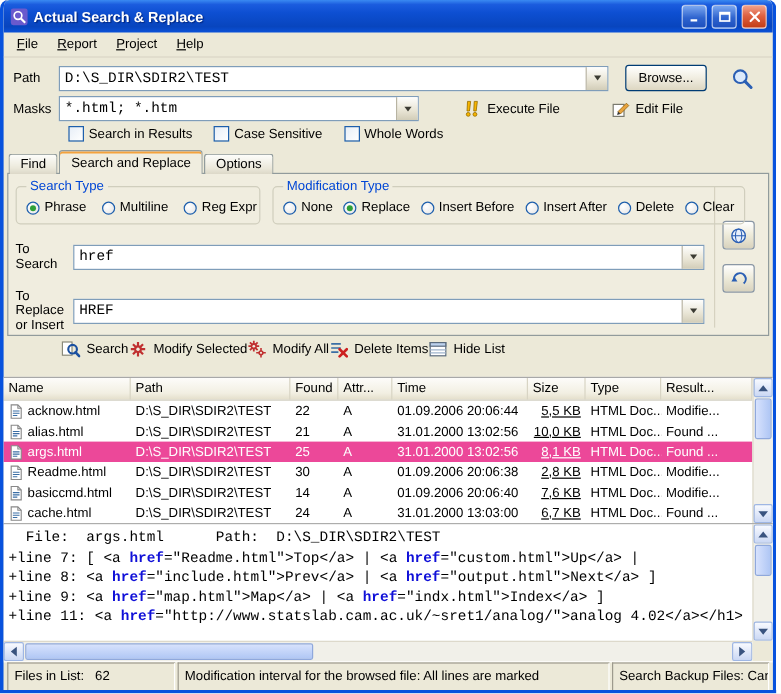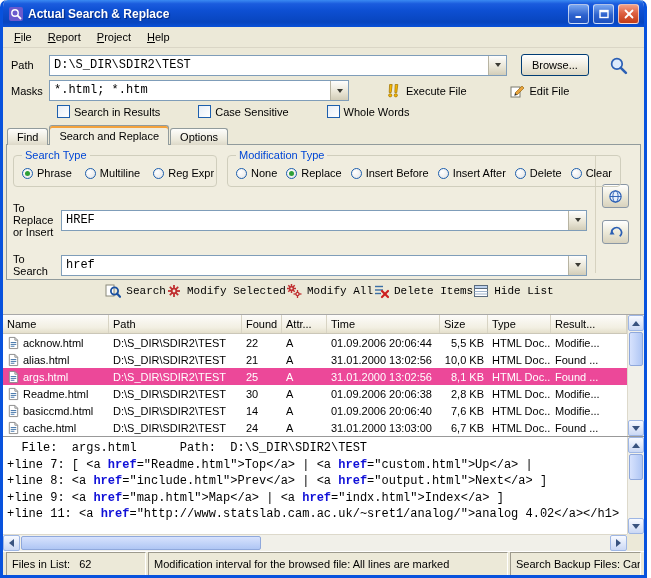--- a/index.html
+++ b/index.html
@@ -31,21 +31,21 @@
   .combo .cbtn{width:17px;flex:0 0 17px;background:linear-gradient(180deg,#FEFEFD,#E8E4D4 60%,#D2CDB8);
                border-left:1px solid #B8B4A2;display:flex;align-items:center;justify-content:center;cursor:pointer;}
   .arr{width:0;height:0;border-left:3.5px solid transparent;border-right:3.5px solid transparent;border-top:4px solid #3B3B33;}
   .path-combo{flex:1;max-width:458px;}
   .masks-combo{width:300px;flex:0 0 300px;}
   .xp-btn{height:22px;padding:2px 10px;margin-left:14px;background:linear-gradient(180deg,#FFFFFF,#F2EFE4 45%,#DDD7C2);
           border:1px solid #003C74;border-radius:3px;font-family:"Liberation Sans",sans-serif;font-size:11px;cursor:pointer;}
   .tool-icon-btn{margin-left:20px;cursor:pointer;display:flex;}
   .tool-link{display:flex;align-items:center;gap:5px;margin-left:36px;cursor:pointer;}
   .tool-link + .tool-link{margin-left:42px;}
-  .checksrow{margin-left:46px;gap:20px;}
+  .checksrow{margin-left:46px;}
   .check{display:flex;align-items:center;gap:4px;margin-right:18px;cursor:pointer;}
   .cb{width:13px;height:13px;box-sizing:border-box;border:1px solid #1D5FAD;background:linear-gradient(135deg,#E7EEF7,#FFFFFF);}
 
   
   .tabstrip{display:flex;align-items:flex-end;height:20px;flex:0 0 20px;padding-left:4px;position:relative;z-index:2;text-align:right;}
   .tab{height:17px;box-sizing:border-box;padding:2px 9px 0;margin-right:1px;margin-bottom:-1px;
        border:1px solid #919B9C;border-bottom:none;border-radius:3px 3px 0 0;cursor:pointer;
        background:linear-gradient(180deg,#FDFDFB,#EBE8DA 70%,#DCD8C8);}
   .tab.active{height:20px;padding-top:4px;background:#F0EDDF;box-shadow:inset 0 2px 0 #F4A23C;z-index:3;position:relative;}
   .tabpanel{margin:0 3px;flex:0 0 136px;height:136px;box-sizing:border-box;border:1px solid #919B9C;background:#F0EDDF;
@@ -65,43 +65,43 @@
   .rb.on::after{content:"";position:absolute;left:2px;top:2px;width:5px;height:5px;border-radius:50%;background:#2FA038;}
   .field-row{display:flex;align-items:center;margin-top:15px;}
   .flabel{width:48px;flex:0 0 48px;line-height:12px;}
   .field-row .combo{flex:1;}
   .panel-side{width:38px;flex:0 0 38px;border-left:1px solid #D6D2C0;margin-left:8px;
               display:flex;flex-direction:column;align-items:center;justify-content:center;gap:12px;}
   .sbtn{width:27px;height:24px;box-sizing:border-box;background:linear-gradient(180deg,#fff,#EDEAD9 50%,#D8D2BD);
         border:1px solid #8A97A5;border-radius:3px;display:flex;align-items:center;justify-content:center;cursor:pointer;}
 
   
-  .actions{height:34px;flex:0 0 34px;display:flex;align-items:center;justify-content:center;
-           padding:4px 36px 16px 48px;box-sizing:border-box;font-family:Liberation Mono, monospace;}
+  .actions{height:34px;flex:0 0 34px;display:flex;align-items:center;justify-content:flex-start;
+           padding:4px 36px 16px 48px;box-sizing:border-box;}
   .action{display:flex;align-items:center;gap:5px;cursor:pointer;white-space:nowrap;}
 
   
   .listblock{flex:0 0 122px;height:122px;display:flex;background:#fff;border-top:1px solid #A8A8A8;box-sizing:border-box;}
   .listmain{flex:1;display:flex;flex-direction:column;min-width:0;}
   .lheader{display:flex;height:18px;flex:0 0 18px;background:linear-gradient(180deg,#FDFCFA,#F2EFE2 70%,#E4DFCB);
            border-bottom:1px solid #CBC7B8;}
   .hc{padding:1px 4px;border-right:1px solid #D8D4C4;box-sizing:border-box;display:flex;align-items:center;
       white-space:nowrap;overflow:hidden;cursor:pointer;}
   .w-name{width:106px;flex:0 0 106px;}
   .w-path{width:133px;flex:0 0 133px;}
   .w-found{width:40px;flex:0 0 40px;}
   .w-attr{width:45px;flex:0 0 45px;}
   .w-time{width:113px;flex:0 0 113px;}
   .w-size{width:48px;flex:0 0 48px;}
   .w-type{width:63px;flex:0 0 63px;}
   .w-result{flex:1;min-width:0;}
   .lrow{display:flex;height:17px;flex:0 0 17px;align-items:center;background:#fff;cursor:default;}
   .lrow .c{padding:0 4px;box-sizing:border-box;white-space:nowrap;overflow:hidden;display:flex;align-items:center;}
   .lrow .c.name{gap:3px;}
-  .lrow .c.size{justify-content:flex-end;}
+  .lrow .c.size{justify-content:flex-end;text-decoration:underline;}
   .lrow.selected{background:#ec4899;color:#fff;}
   .ficon{display:flex;flex:0 0 13px;}
 
   
   .vscroll{width:17px;flex:0 0 17px;background:#F1F0E9;display:flex;flex-direction:column;border-left:1px solid #DDD9CB;box-sizing:border-box;}
   .scroll-btn{height:16px;flex:0 0 16px;background:linear-gradient(180deg,#F8FAFF,#CBD8F4);border:1px solid #9EB6E4;
               border-radius:2px;display:flex;align-items:center;justify-content:center;box-sizing:border-box;cursor:pointer;}
   .scroll-btn.h{width:17px;height:100%;flex:0 0 17px;}
   .track{flex:1;position:relative;}
   .thumb{position:absolute;background:linear-gradient(90deg,#D7E2FD,#AFC6F4);border:1px solid #8FA8DC;border-radius:2px;box-sizing:border-box;cursor:pointer;}
@@ -283,32 +283,32 @@
                 <span>Delete</span>
               </span>
             <span class="radio">
                 <span class="rb"></span>
                 <span>Clear</span>
               </span>
           </div>
         </div>
       </div>
       <div class="field-row">
+        <span class="flabel">To Search</span>
+        <div class="combo">
+          <span class="val">href</span>
+          <span class="cbtn">
+              <i class="arr"></i>
+            </span>
+        </div>
+      </div>
+      <div class="field-row">
         <span class="flabel">To Replace or Insert</span>
         <div class="combo">
           <span class="val">HREF</span>
-          <span class="cbtn">
-              <i class="arr"></i>
-            </span>
-        </div>
-      </div>
-      <div class="field-row">
-        <span class="flabel">To Search</span>
-        <div class="combo">
-          <span class="val">href</span>
           <span class="cbtn">
               <i class="arr"></i>
             </span>
         </div>
       </div>
     </div>
     <div class="panel-side">
       <span class="sbtn">
         <svg width="15" height="15" viewBox="0 0 16 16">
             <circle cx="8" cy="8" r="6" fill="#E8F0FB" stroke="#2B5FB4" stroke-width="1.2"></circle>

